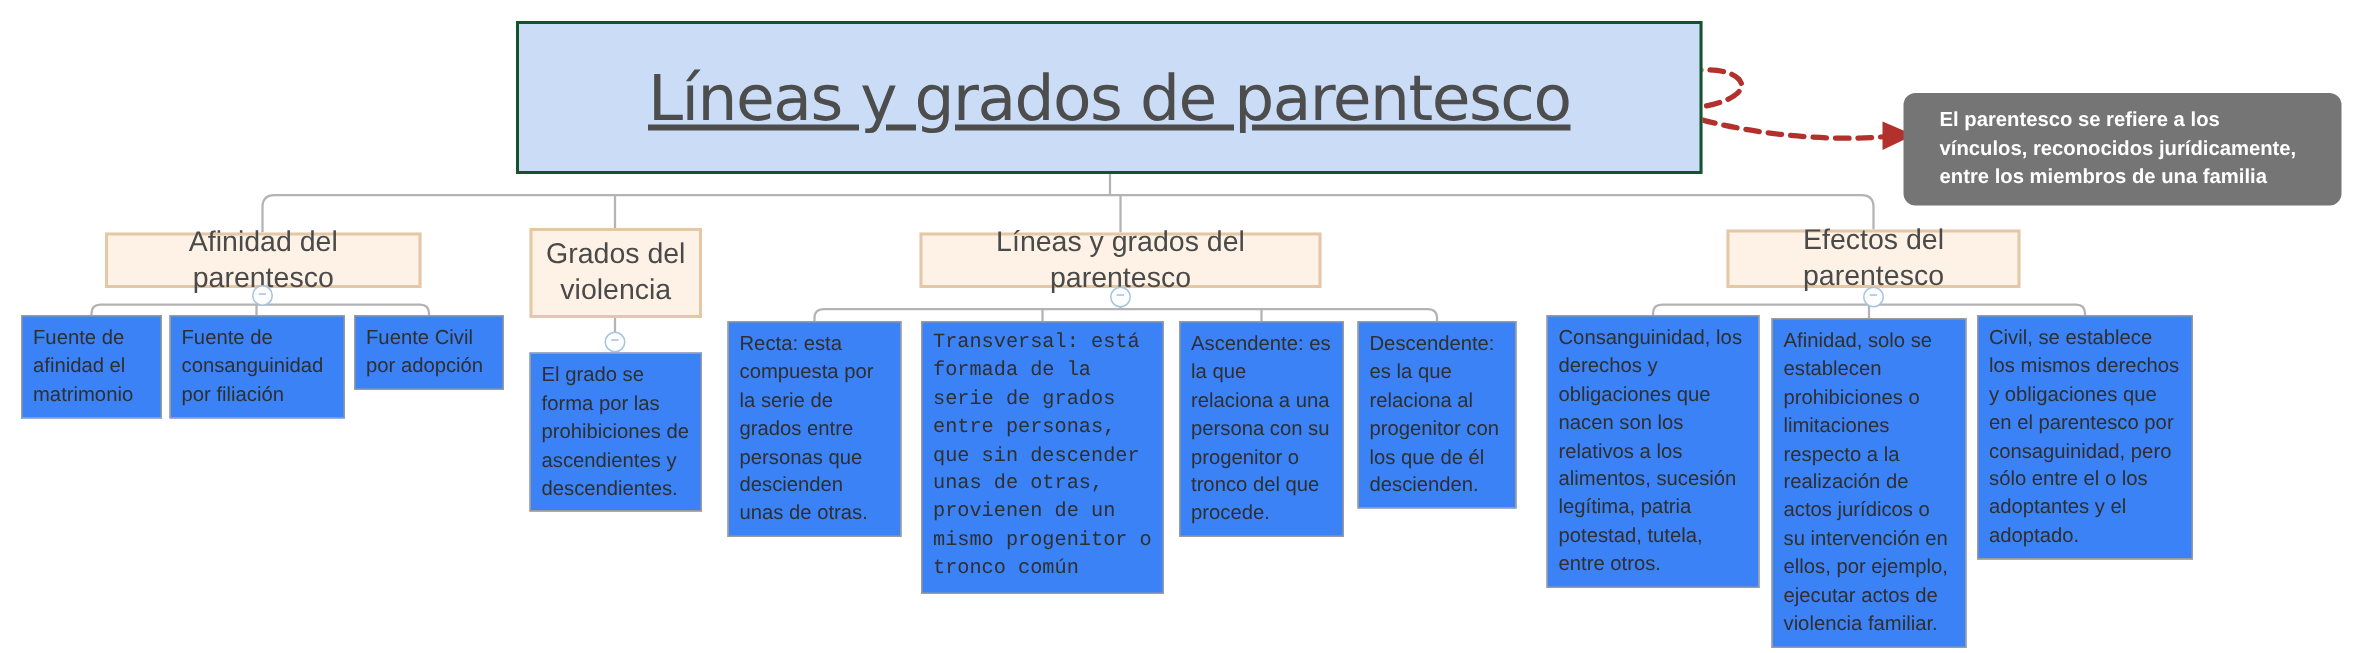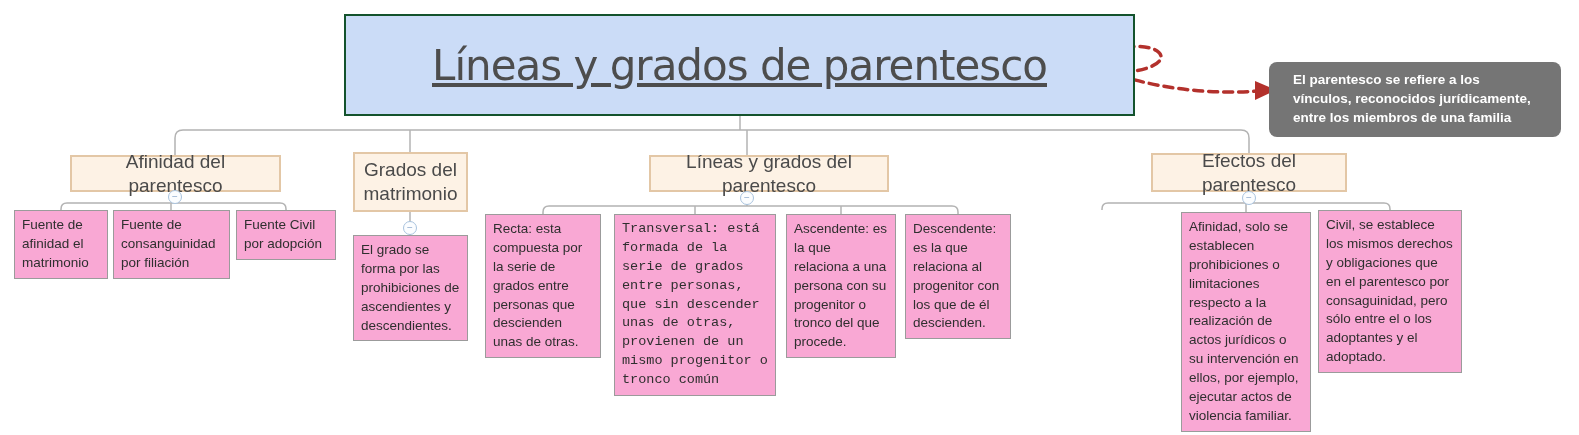--- a/index.html
+++ b/index.html
@@ -41,25 +41,25 @@
     border: 2px solid #e3c7a6;
     display: flex; align-items: center; justify-content: center;
     text-align: center;
     font-size: 19px;
     color: #4a4a4a;
     line-height: 1.25;
     padding: 2px 6px;
   }
   .branch-fuentes { left: 70px;  top: 155px; width: 211px; height: 37px; }
   .branch-grados  { left: 353px; top: 152px; width: 115px; height: 60px; }
-  .branch-lineas  { left: 613px; top: 155px; width: 240px; height: 37px; margin-left: 36px; }
+  .branch-lineas  { left: 613px; top: 155px; width: 268px; height: 37px; }
   .branch-efectos { left: 1151px; top: 153px; width: 196px; height: 39px; }
 
   .leaf {
-    background: #f9a8d4;
+    background: #3b82f6;
     border: 1.5px solid #9b9b9b;
     font-size: 13.5px;
     color: #2f2f2f;
     line-height: 1.4;
     padding: 5px 7px;
   }
   .leaf-1a { left: 14px;   top: 210px; width: 94px;  min-height: 62px; }
   .leaf-1b { left: 113px;  top: 210px; width: 117px; min-height: 62px; }
   .leaf-1c { left: 236px;  top: 210px; width: 100px; min-height: 43px; }
   .leaf-2a { left: 353px;  top: 235px; width: 115px; min-height: 95px; }
@@ -142,21 +142,21 @@
   </div>
 
   <div class="note-callout">
     <span>El parentesco se refiere a los vínculos, reconocidos jurídicamente, entre los miembros de una familia</span>
   </div>
 
   <div class="node branch-topic branch-fuentes">
     <span>Afinidad del parentesco</span>
   </div>
   <div class="node branch-topic branch-grados">
-    <span>Grados del matrimonio</span>
+    <span>Grados del violencia</span>
   </div>
   <div class="node branch-topic branch-lineas">
     <span>Líneas y grados del parentesco</span>
   </div>
   <div class="node branch-topic branch-efectos">
     <span>Efectos del parentesco</span>
   </div>
 
   <div class="collapse-toggle toggle-1">−</div>
   <div class="collapse-toggle toggle-2">−</div>
@@ -167,16 +167,17 @@
   <div class="node leaf leaf-1b">Fuente de consanguinidad por filiación</div>
   <div class="node leaf leaf-1c">Fuente Civil por adopción</div>
 
   <div class="node leaf leaf-2a">El grado se forma por las prohibiciones de ascendientes y descendientes.</div>
 
   <div class="node leaf leaf-3a">Recta: esta compuesta por la serie de grados entre personas que descienden unas de otras.</div>
   <div class="node leaf leaf-3b">Transversal: está formada de la serie de grados entre personas, que sin descender unas de otras, provienen de un mismo progenitor o tronco común</div>
   <div class="node leaf leaf-3c">Ascendente: es la que relaciona a una persona con su progenitor o tronco del que procede.</div>
   <div class="node leaf leaf-3d">Descendente: es la que relaciona al progenitor con los que de él descienden.</div>
 
+  <div class="node leaf leaf-4a">Consanguinidad, los derechos y obligaciones que nacen son los relativos a los alimentos, sucesión legítima, patria potestad, tutela, entre otros.</div>
   <div class="node leaf leaf-4b">Afinidad, solo se establecen prohibiciones o limitaciones respecto a la realización de actos jurídicos o su intervención en ellos, por ejemplo, ejecutar actos de violencia familiar.</div>
   <div class="node leaf leaf-4c">Civil,  se establece los mismos derechos y obligaciones que en el parentesco por consaguinidad, pero sólo entre el o los adoptantes y el adoptado.</div>
 
 </div>
 
 </body></html>

